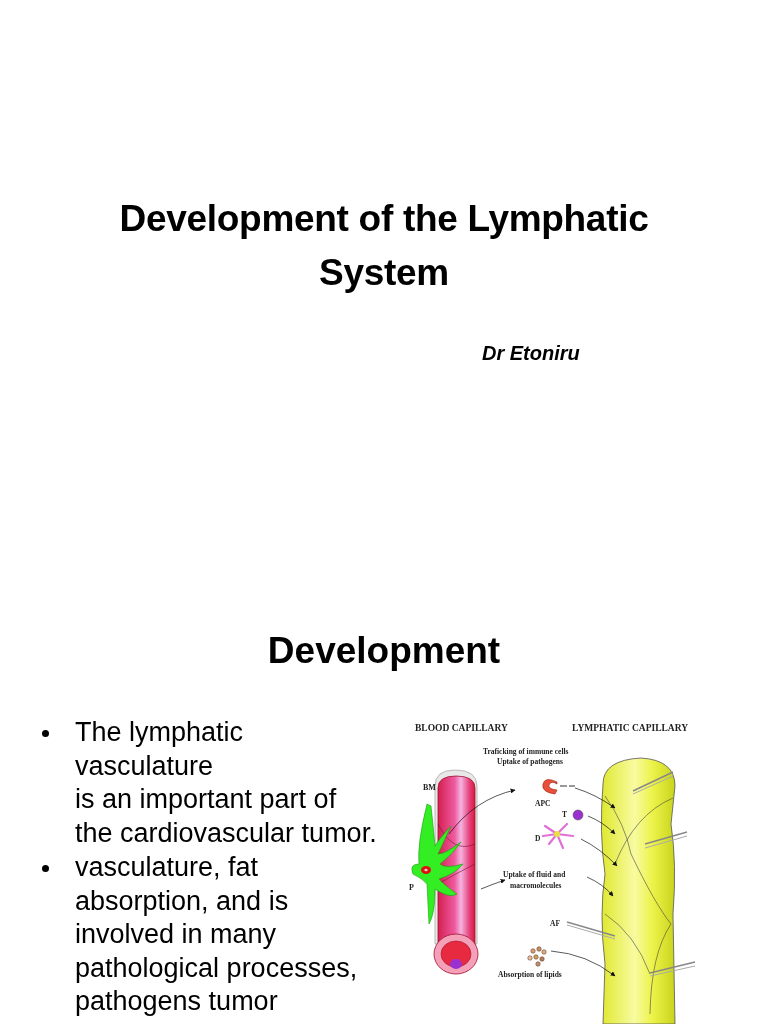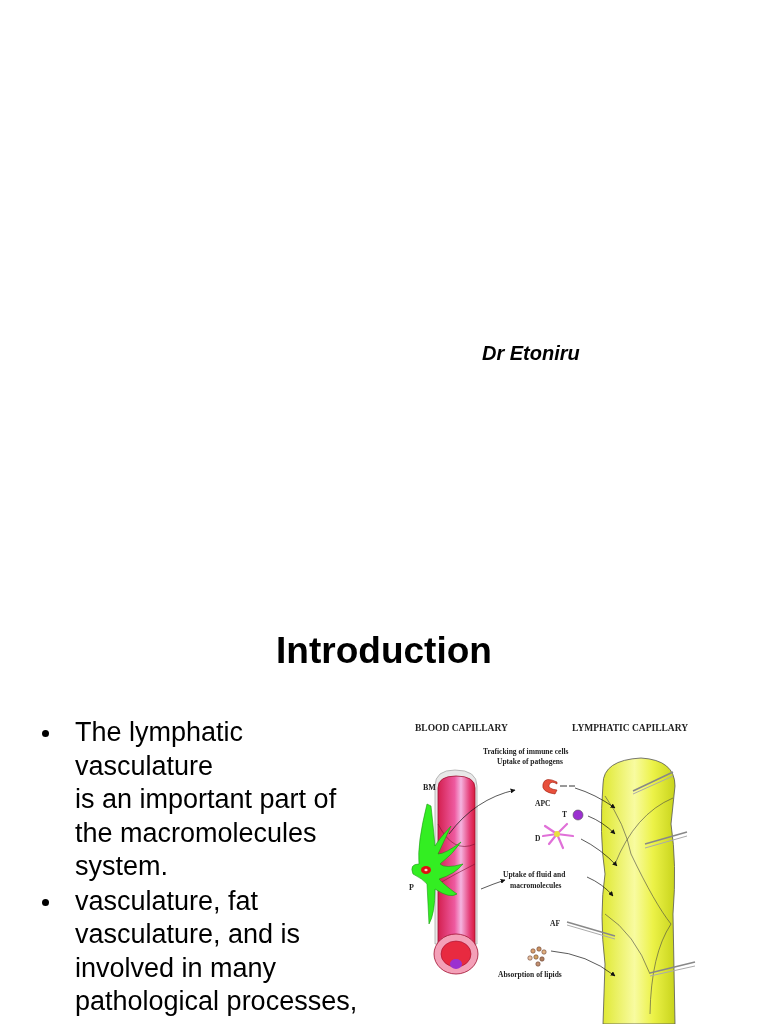--- a/index.html
+++ b/index.html
@@ -90,37 +90,41 @@
     .dlabel {
       font-family: "Liberation Serif", "DejaVu Serif", serif;
       font-weight: bold;
       fill: #222;
     }
   </style>
 </head>
 <body>
 
 <div class="slide" id="slide1">
+  <div class="title-main">
+    <div>Development of the Lymphatic</div>
+    <div>System</div>
+  </div>
   <div class="subtitle">Dr Etoniru</div>
 </div>
 
 <div class="slide" id="slide2">
-  <div class="intro-title">Introduction</div>
+  <div class="intro-title">Development</div>
 
   <ul class="bullets">
     <li>
       <span class="bullet-dot"></span>
       <div>The lymphatic vasculature</div>
       <div>is an important part of</div>
-      <div>the macromolecules system.</div>
+      <div>the cardiovascular tumor.</div>
     </li>
     <li>
       <span class="bullet-dot"></span>
       <div>vasculature, fat</div>
-      <div>vasculature, and is</div>
+      <div>absorption, and is</div>
       <div>involved in many</div>
       <div>pathological processes,</div>
       <div>pathogens tumor</div>
     </li>
   </ul>
 
   <div class="diagram">
     <svg width="320" height="310" viewBox="0 0 320 310" xmlns="http://www.w3.org/2000/svg">
       <defs>
         <linearGradient id="bloodGrad" x1="0" x2="1" y1="0" y2="0">

